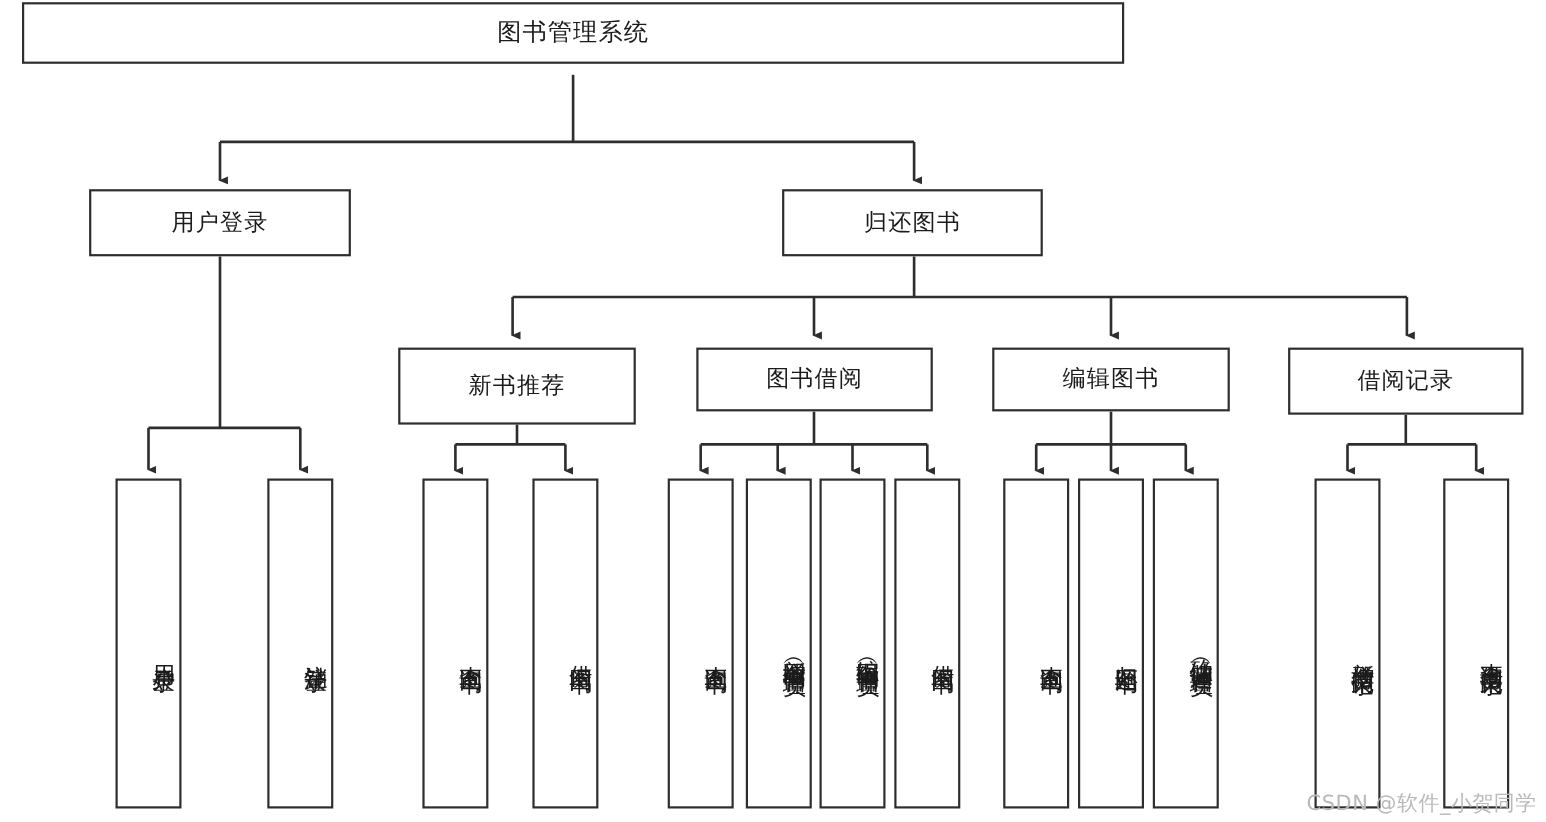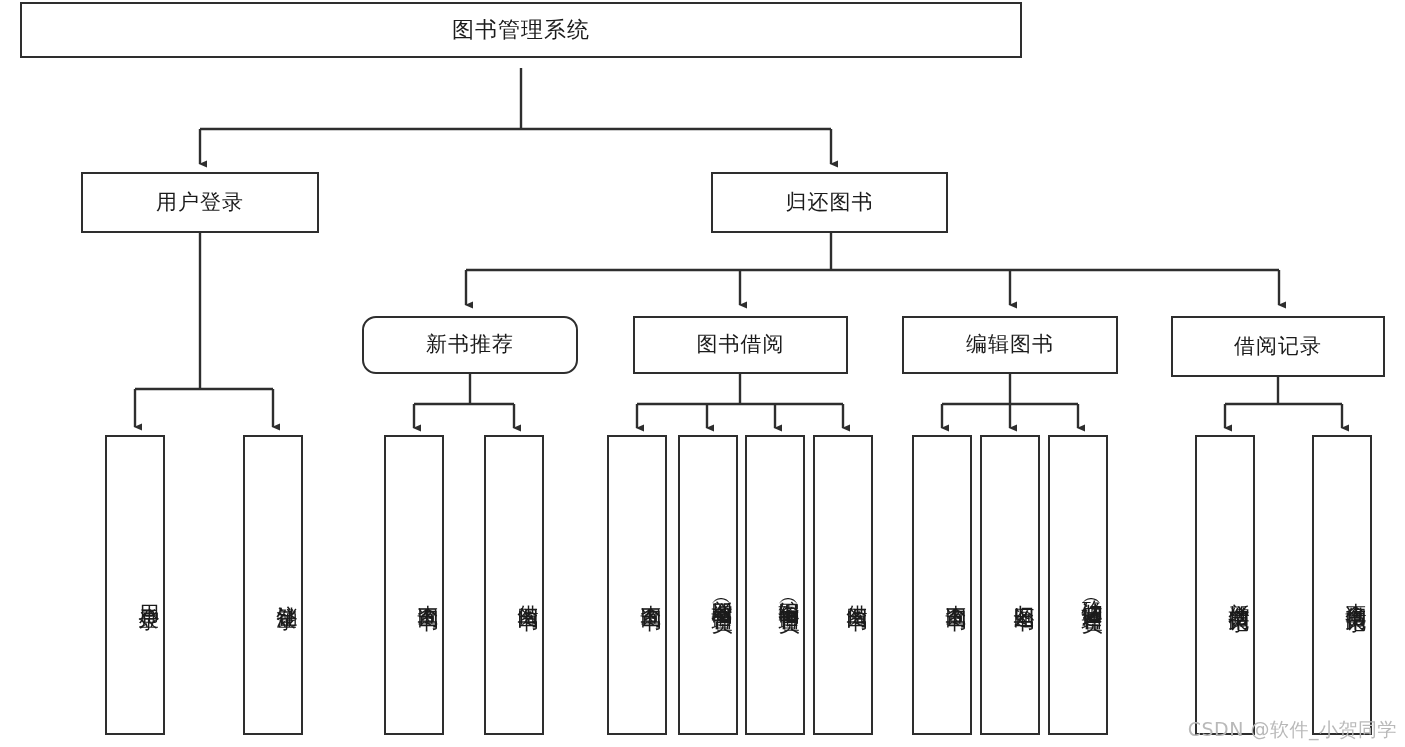--- a/index.html
+++ b/index.html
@@ -116,21 +116,21 @@
       <path d="M1225,404 L1225,428" marker-end="url(#arrow)"></path>
       <path d="M1342,404 L1342,428" marker-end="url(#arrow)"></path>
     </g>
   </svg>
 
   <div class="node horiz title" style="left:20px; top:2px; width:1002px; height:56px;">图书管理系统</div>
 
   <div class="node horiz" style="left:81px; top:172px; width:238px; height:61px;">用户登录</div>
   <div class="node horiz" style="left:711px; top:172px; width:237px; height:61px;">归还图书</div>
 
-  <div class="node horiz" style="left:362px; top:316px; width:216px; height:58px;border-radius:14px;">新书推荐</div>
+  <div class="node horiz" style="left:362px; top:316px; width:216px; height:70px;">新书推荐</div>
   <div class="node horiz" style="left:633px; top:316px; width:215px; height:58px;">图书借阅</div>
   <div class="node horiz" style="left:902px; top:316px; width:216px; height:58px;">编辑图书</div>
   <div class="node horiz" style="left:1171px; top:316px; width:214px; height:61px;">借阅记录</div>
 
   <div class="node vert" style="left:105px; top:435px; width:60px; height:300px;">用户登录</div>
   <div class="node vert" style="left:243px; top:435px; width:60px; height:300px;">注销登录</div>
 
   <div class="node vert" style="left:384px; top:435px; width:60px; height:300px;">查询图书</div>
   <div class="node vert" style="left:484px; top:435px; width:60px; height:300px;">借阅图书</div>
 

